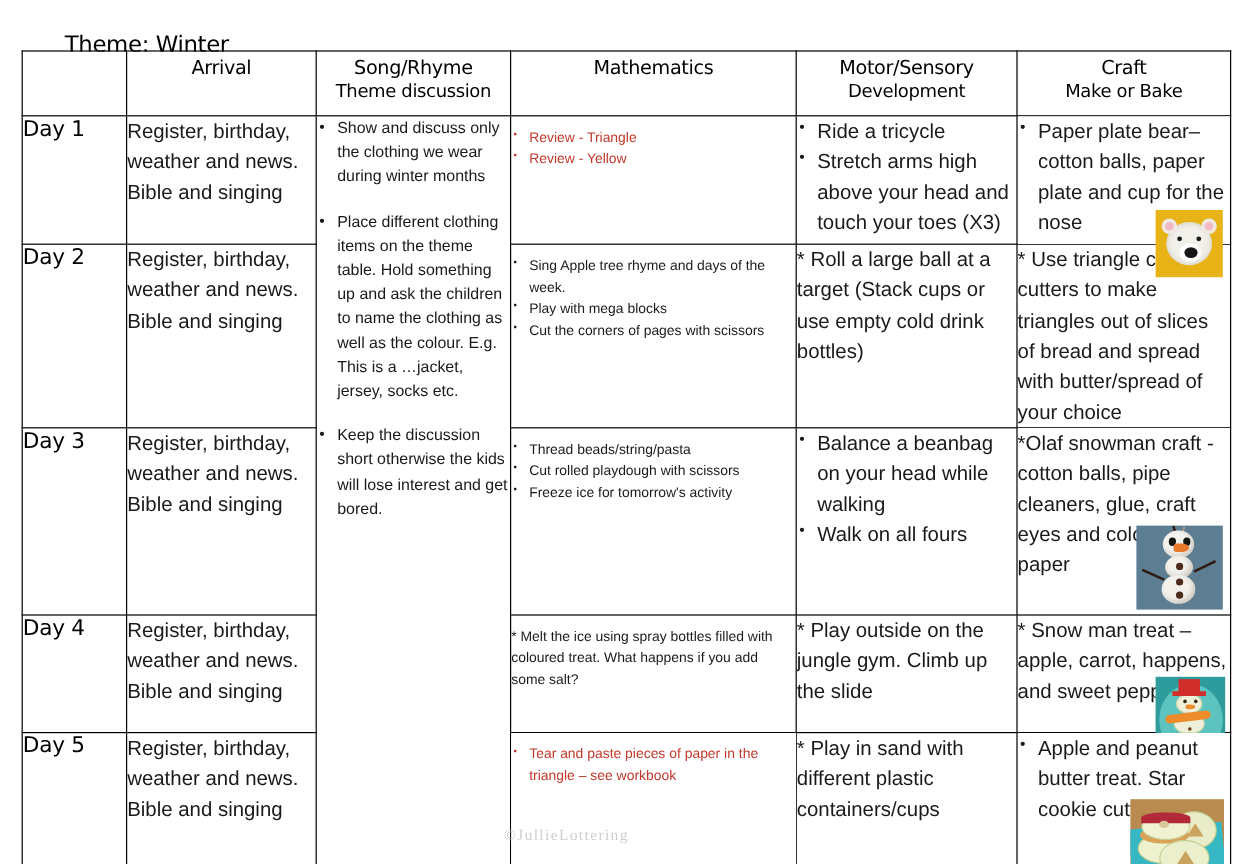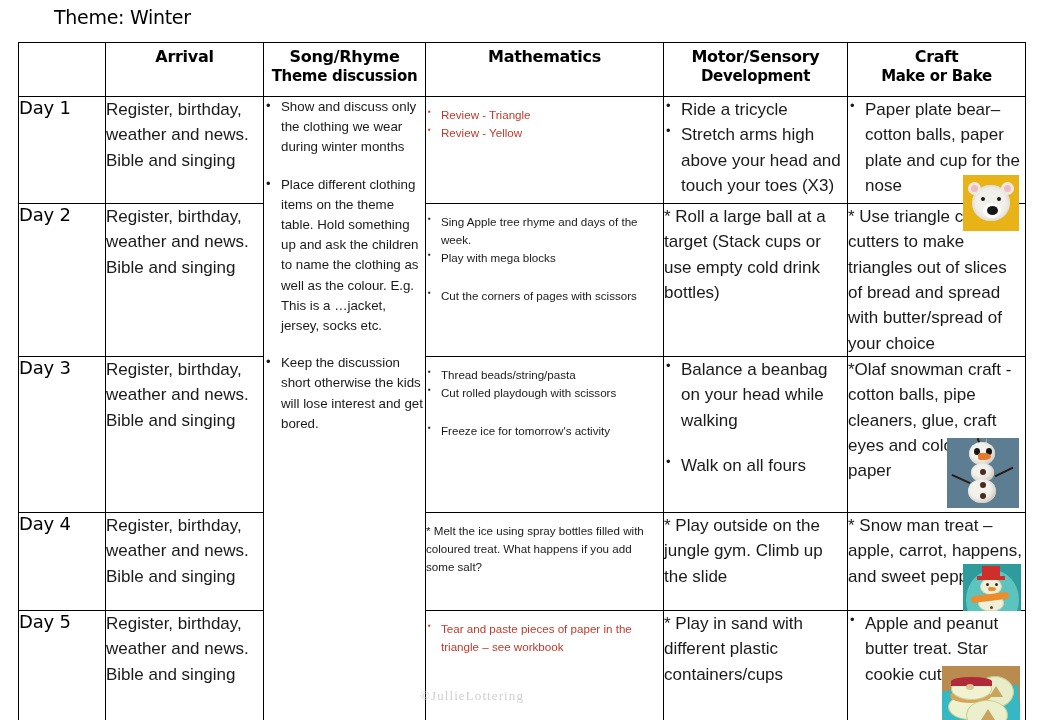--- a/index.html
+++ b/index.html
@@ -12,21 +12,21 @@
   }
   .page {
     position: relative;
     width: 1040px; height: 720px;
     background: #fff;
   }
 
   
   .top-line {
     position: absolute;
-    top: 2px; left: 0; width: 1040px; height: 34px;
+    top: 22px; left: 0; width: 1040px; height: 34px;
   }
   .theme-label {
     position: absolute;
     left: 54px; top: 4px;
     font-family: "DejaVu Sans", sans-serif;
     font-size: 19px;
     letter-spacing: -0.3px;
     color: #000;
     white-space: nowrap;
   }
@@ -58,21 +58,21 @@
   col.c-arr    { width: 158px; }
   col.c-song   { width: 162px; }
   col.c-math   { width: 238px; }
   col.c-motor  { width: 184px; }
   col.c-craft  { width: 178px; }
 
   
   tr.head th {
     height: 54px;
     text-align: center;
-    font-weight: bold;
+    font-weight: normal;
     font-family: "DejaVu Sans", sans-serif;
     font-size: 16px;
     line-height: 1.28;
     letter-spacing: -0.3px;
     color: #000;
     padding: 4px 2px 2px 2px;
   }
   tr.head th .l2 { display: block; font-size: 15px; }
 
   
@@ -105,21 +105,21 @@
   }
   ul.bl li::before {
     content: "\2022";
     position: absolute;
     left: 2px; top: -1px;
     font-size: 13px;
     line-height: inherit;
   }
   ul.bl.tiny li { padding-left: 15px; }
   ul.bl.tiny li::before { content: "\25AA"; font-size: 8px; left: 2px; top: 0px; }
-  ul.bl li.gap { margin-top: 20px; }
+  ul.bl li.gap { margin-top: 0; }
   ul.bl li.gap-lg { margin-top: 17px; }
 
   .red { color: #C0392B; }
   ul.bl.red li::before { color: #C0392B; }
 
   
   td.songcell {
     padding: 8px 8px 4px 9px;
     font-size: 13.3px;
     line-height: 1.52;

